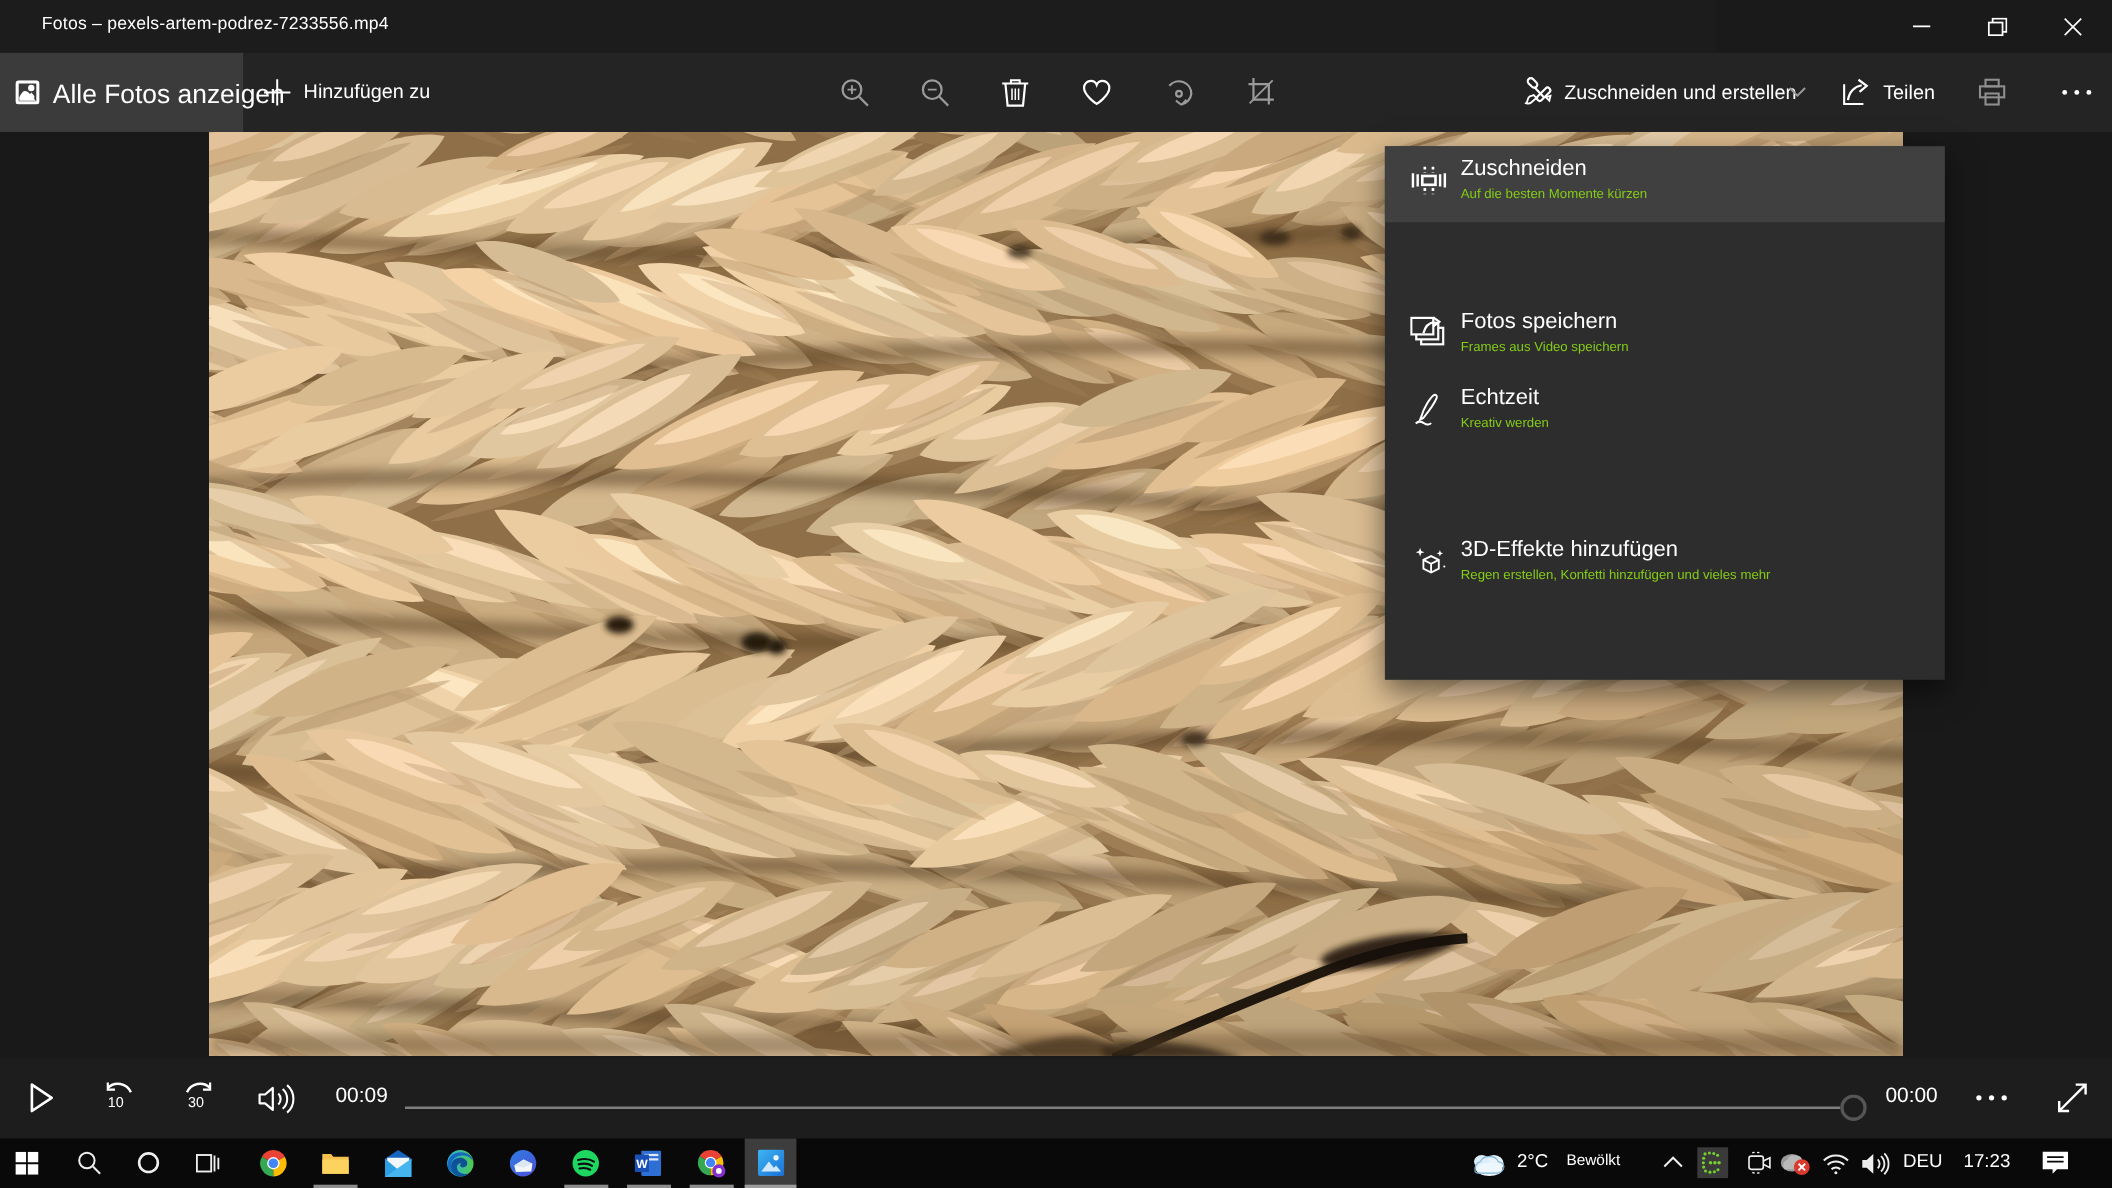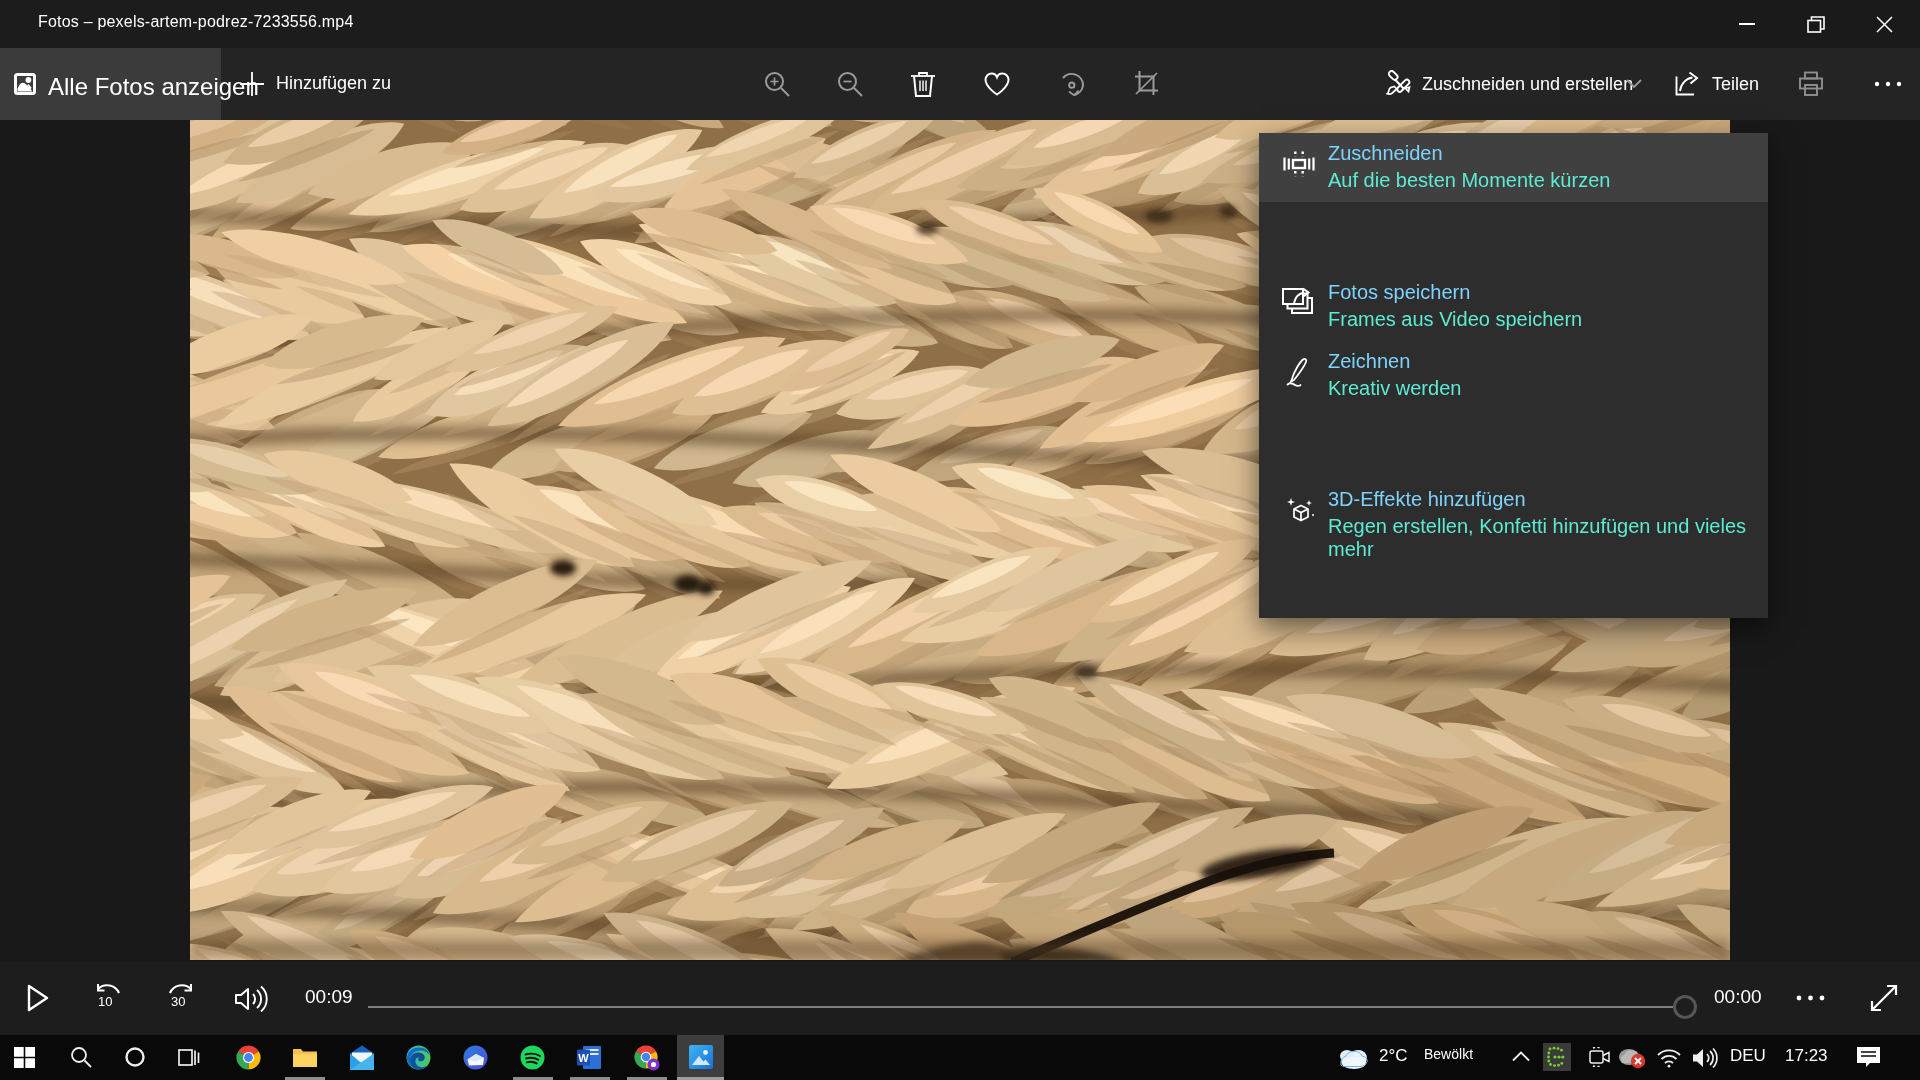--- a/index.html
+++ b/index.html
@@ -9,22 +9,22 @@
 #titlebar .t { position:absolute; left:38px; top:13px; font-size:16px; color:#ffffff; letter-spacing:0.2px;}
 #toolbar { position:absolute; left:0; top:48px; width:1920px; height:72px; background:#242424; }
 #allfotos { position:absolute; left:0; top:0; width:221px; height:72px; background:#3b3b3b; }
 #stage { position:absolute; left:0; top:120px; width:1920px; height:842px; background:#191919; }
 #photo { position:absolute; left:190px; top:120px; width:1540px; height:840px; overflow:hidden; }
 #menu { position:absolute; left:1259px; top:133px; width:509px; height:485px; background:#2d2d2d;
   box-shadow:0 10px 26px rgba(0,0,0,0.55); }
 .mi { position:absolute; left:0; width:509px; height:69px; }
 .mi.hi { background:#404040; }
 .mi .ic { position:absolute; left:23px; top:14px; width:40px; height:40px; }
-.mi .tt { position:absolute; left:69px; top:9px; font-size:20px; color:#7dd3fc; }
-.mi .st { position:absolute; left:69px; top:36px; font-size:20px; color:#5eead4; }
+.mi .tt { position:absolute; left:69px; top:9px; font-size:20px; color:#ffffff; }
+.mi .st { position:absolute; left:69px; top:36px; font-size:12px; color:#84cc16; }
 #controls { position:absolute; left:0; top:962px; width:1920px; height:73px; background:#1d1d1d; }
 #taskbar { position:absolute; left:0; top:1035px; width:1920px; height:45px; background:#090909; }
 .w { color:#fff; }
 svg { display:block; }
 </style></head><body>
 
 <div id="titlebar">
  <div class="t">Fotos – pexels-artem-podrez-7233556.mp4</div>
  <svg class="abs" style="left:1739px;top:23px" width="16" height="2">
       <rect width="16" height="2" fill="#fff"></rect>
@@ -2748,21 +2748,21 @@
       <div class="tt">Fotos speichern</div>
       <div class="st">Frames aus Video speichern</div>
     </div>
     <div class="mi" style="top:208px">
       <div class="ic">
         <svg width="36" height="36" viewBox="0 0 36 36" fill="none" stroke="#fff" stroke-width="1.8">
   <path d="M10,24 C12,16 18,7 21,4.5 C23,3 25,4.5 24,7 C22,12 16,20 12,25 L9,26.5 Z"></path>
   <path d="M5,30 C8,27 11,28.5 13,30 C15,31.5 18,31 19,29.5"></path>
         </svg>
       </div>
-      <div class="tt">Zeichnen</div>
+      <div class="tt">Echtzeit</div>
       <div class="st">Kreativ werden</div>
     </div>
     <div class="mi" style="top:346px">
       <div class="ic">
         <svg width="36" height="36" viewBox="0 0 36 36" fill="none" stroke="#fff" stroke-width="1.7">
   <path d="M12,16 L19,12.5 L26,16 L26,24 L19,27.5 L12,24 Z"></path>
           <path d="M12,16 L19,19.5 L26,16 M19,19.5 L19,27.5"></path>
   <path d="M9,5 L10,8 L13,9 L10,10 L9,13 L8,10 L5,9 L8,8 Z" fill="#fff" stroke="none"></path>
   <path d="M27,7 L27.8,9.2 L30,10 L27.8,10.8 L27,13 L26.2,10.8 L24,10 L26.2,9.2 Z" fill="#fff" stroke="none"></path>
   <circle cx="31" cy="22" r="1" fill="#fff" stroke="none"></circle>

